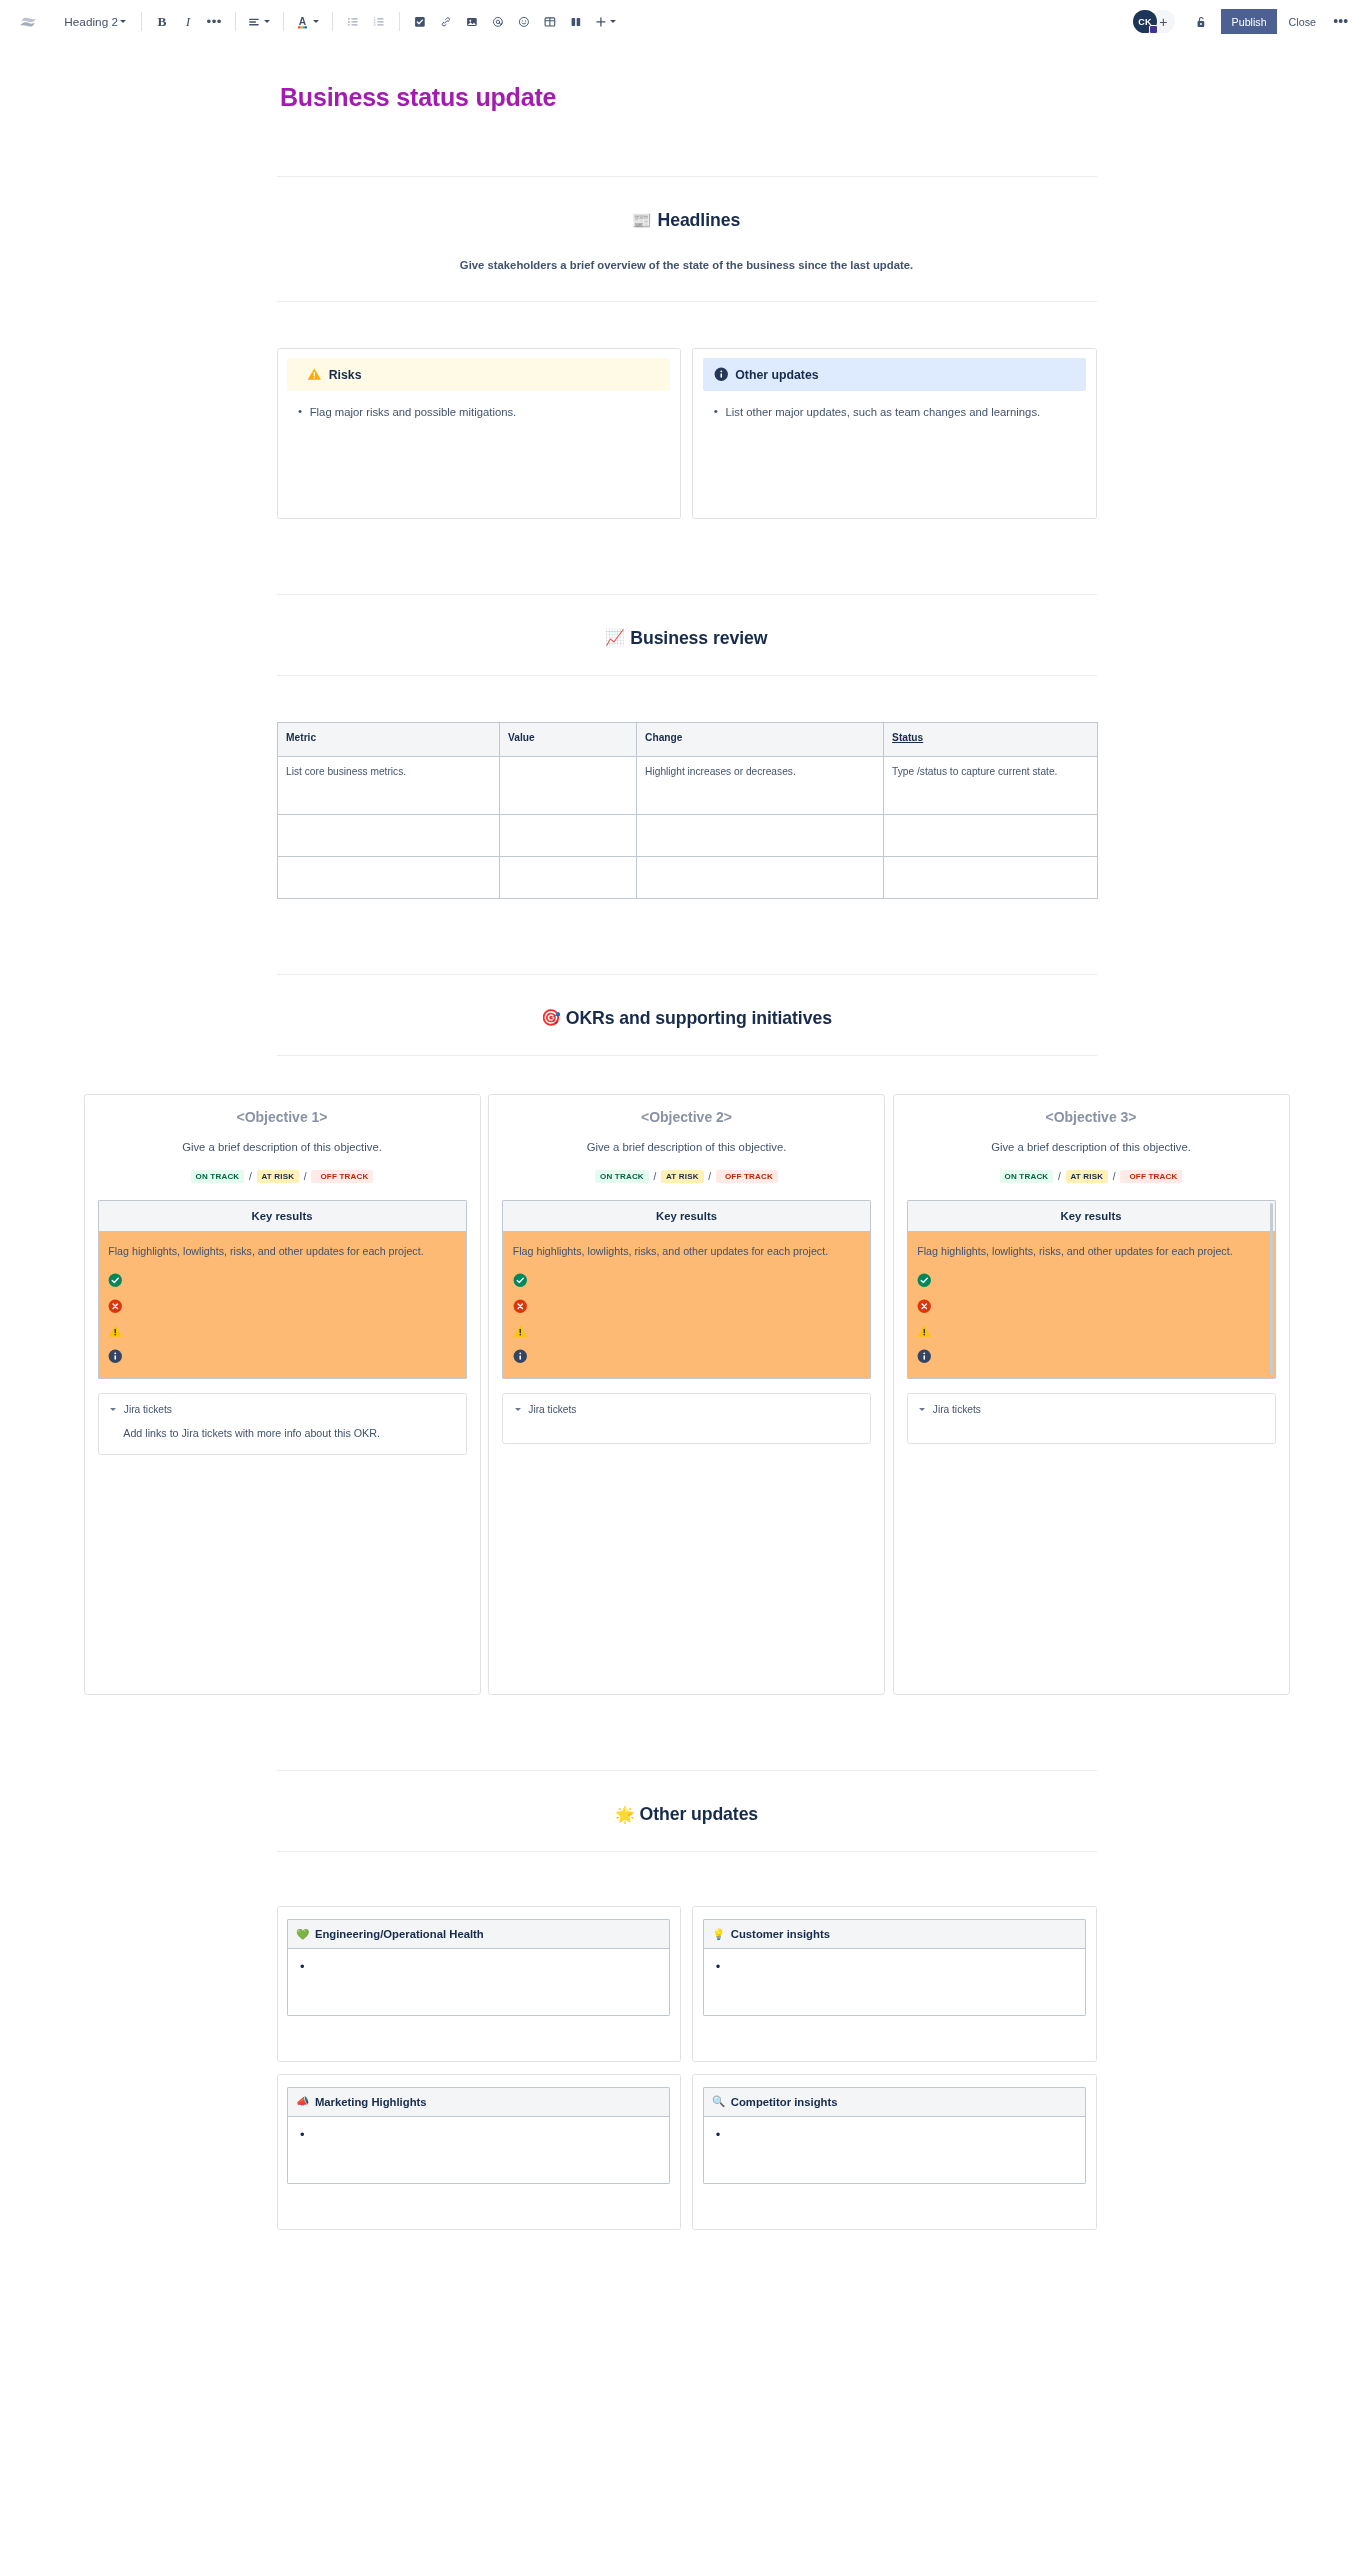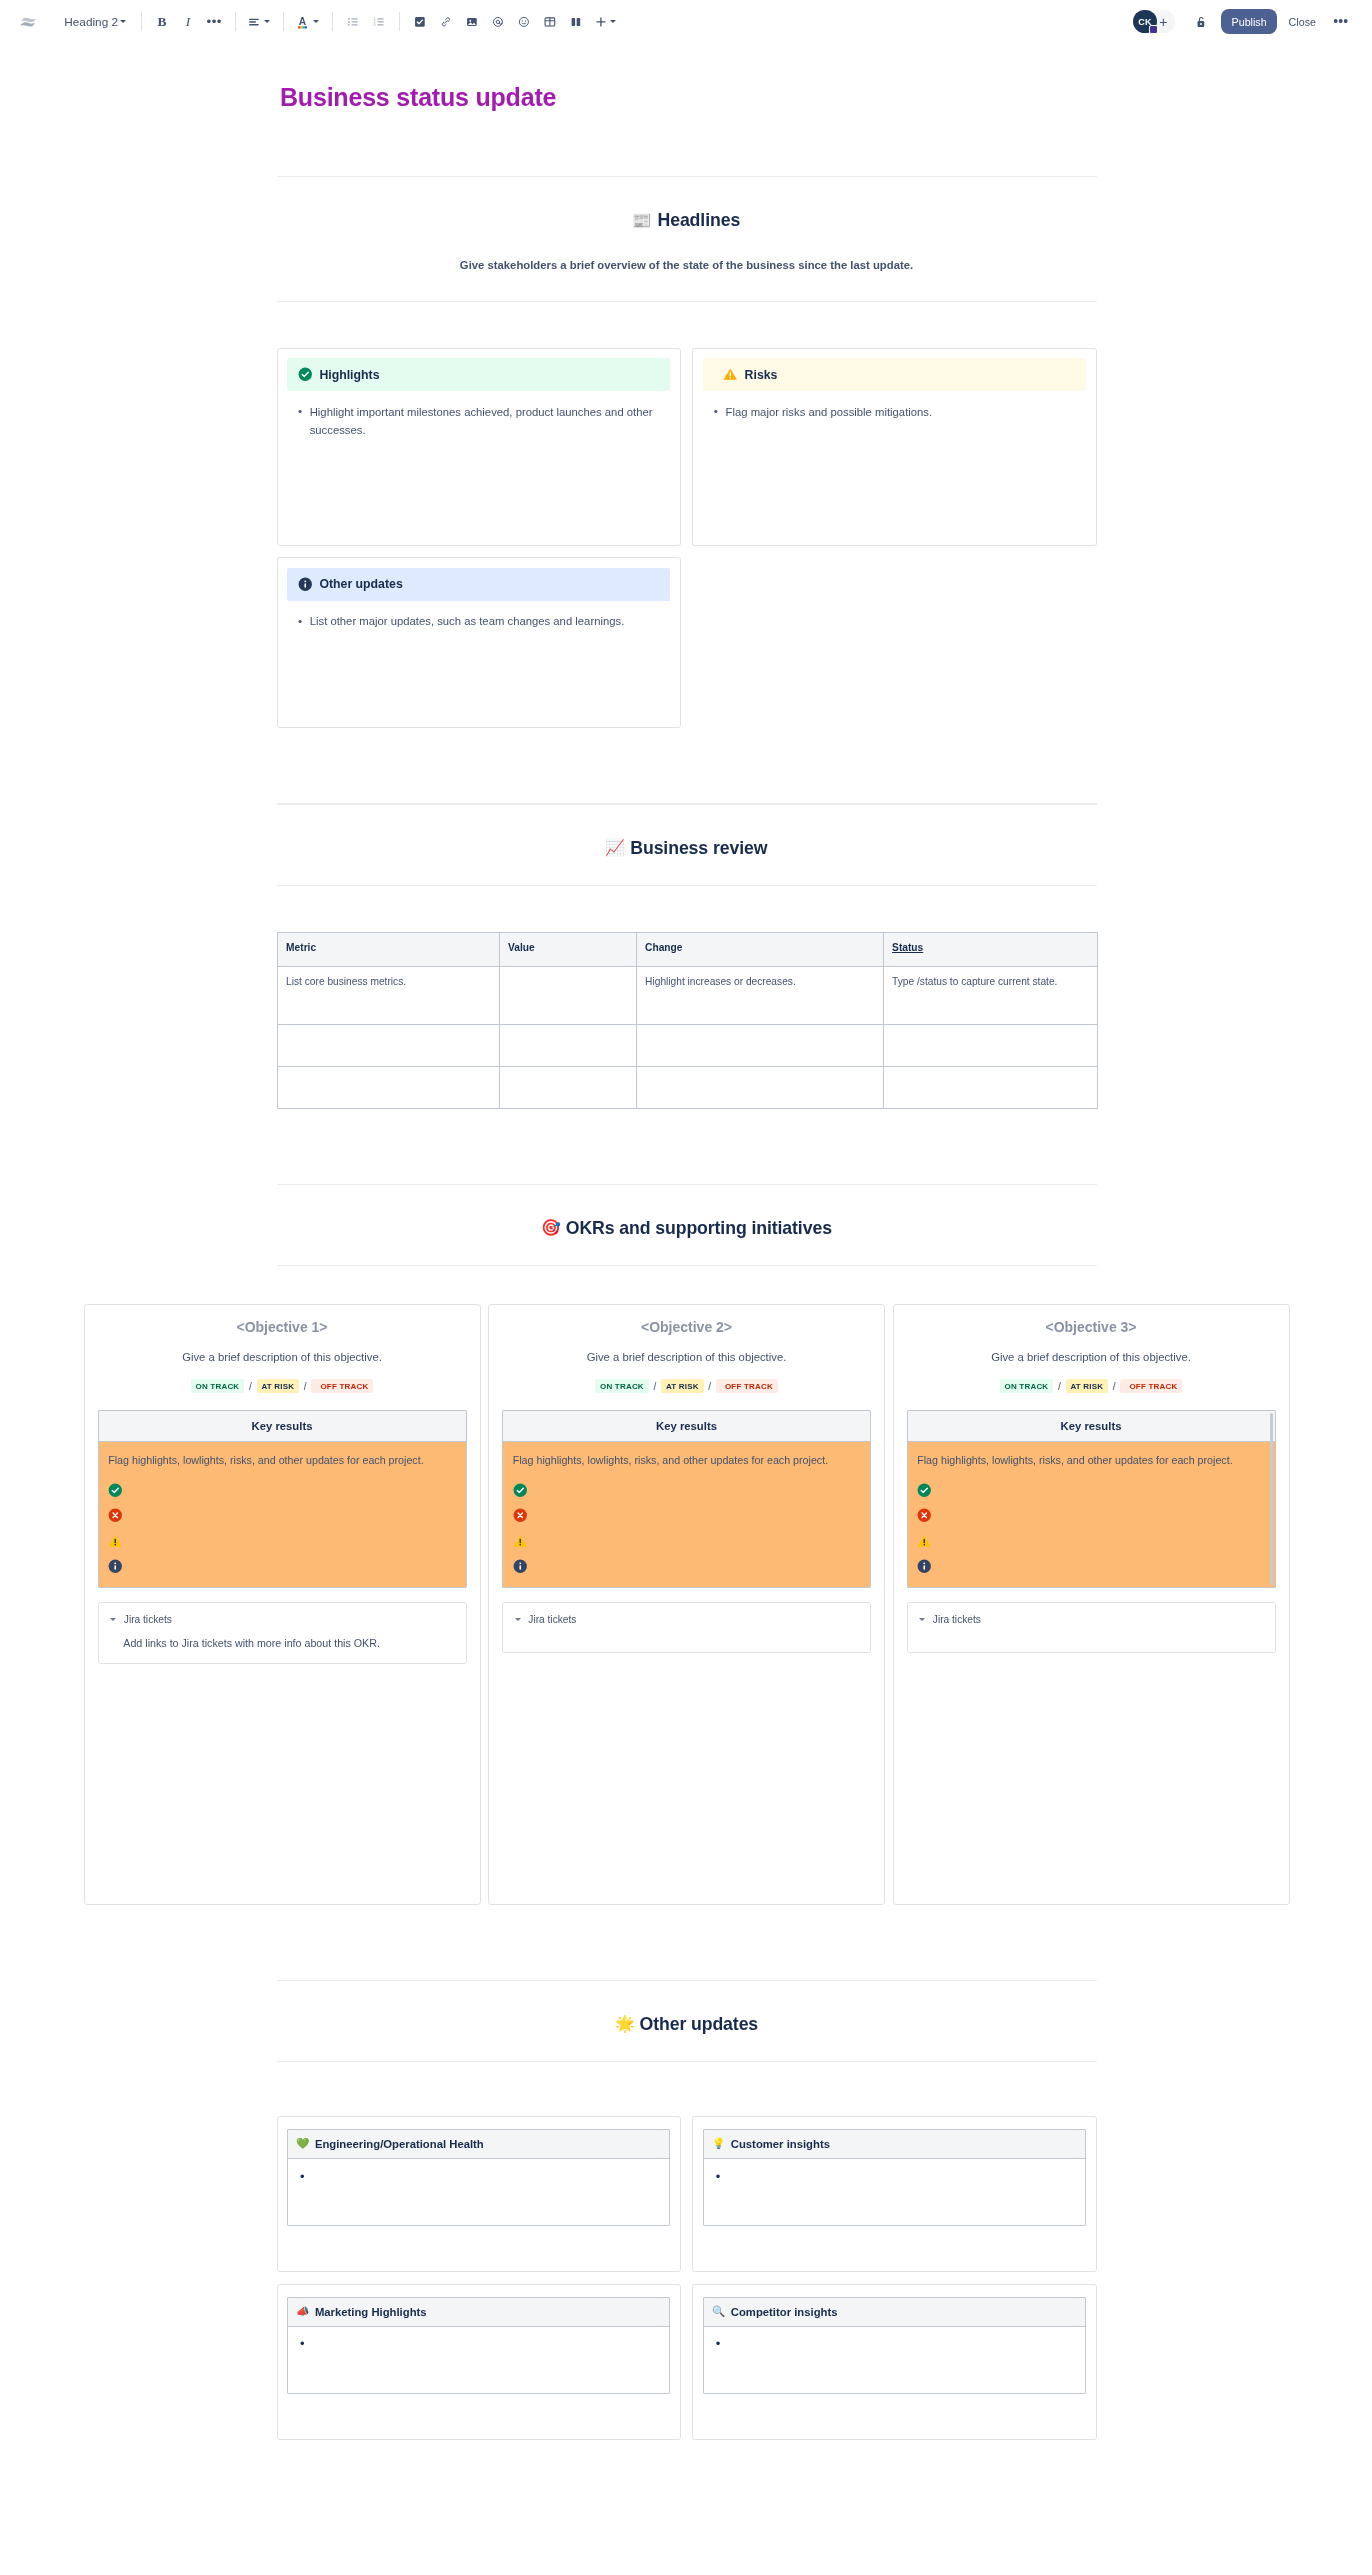--- a/index.html
+++ b/index.html
@@ -95,21 +95,21 @@
     font-size: 14px; font-weight: 300;
     margin-left: -5.4px; z-index: 1; cursor: pointer;
   }
 
   .publish-btn {
     background: #4c6191;
     color: #ffffff;
     font-size: 10.7px;
     font-weight: 500;
     border: none;
-    border-radius: 8px;
+    border-radius: 0;
     padding: 0 10.2px;
     height: 25px;
     cursor: pointer;
     font-family: "Liberation Sans", sans-serif;
     margin-left: 4.3px;
   }
   .close-btn {
     background: transparent;
     color: #42526e;
     font-size: 10.7px;
@@ -596,34 +596,20 @@
     <span>Headlines</span>
   </h2>
   <div class="sp-48"></div>
   <p class="section-sub">Give stakeholders a brief overview of the state of the business since the last update.</p>
   <div class="sp-48"></div>
   <div class="rule"></div>
   <div class="sp-86"></div>
 
   <div class="panel-grid">
 
-    <div class="panel-cell tall">
-      <div class="panel-head green">
-        <svg class="badge-ic" viewBox="0 0 24 24">
-          <circle cx="12" cy="12" r="11" fill="#00875a"></circle>
-          <path d="M7 12.3l3.4 3.4L17 8.8" stroke="#fff" stroke-width="2.3" fill="none" stroke-linecap="round" stroke-linejoin="round"></path>
-        </svg>
-        <span>Highlights</span>
-      </div>
-      <div class="panel-body">
-        <ul>
-            <li>Highlight important milestones achieved, product launches and other successes.</li>
-          </ul>
-      </div>
-    </div>
 
 
     <div class="panel-cell short">
       <div class="panel-head yellow">
         <svg class="badge-ic" viewBox="0 0 24 24">
           <path d="M12 2.5L23 21H1z" fill="#ffab00"></path>
           <path d="M12 9v5.4" stroke="#fff" stroke-width="2.2" stroke-linecap="round"></path>
           <circle cx="12" cy="17.6" r="1.3" fill="#fff"></circle>
         </svg>
         <span>Risks</span>

